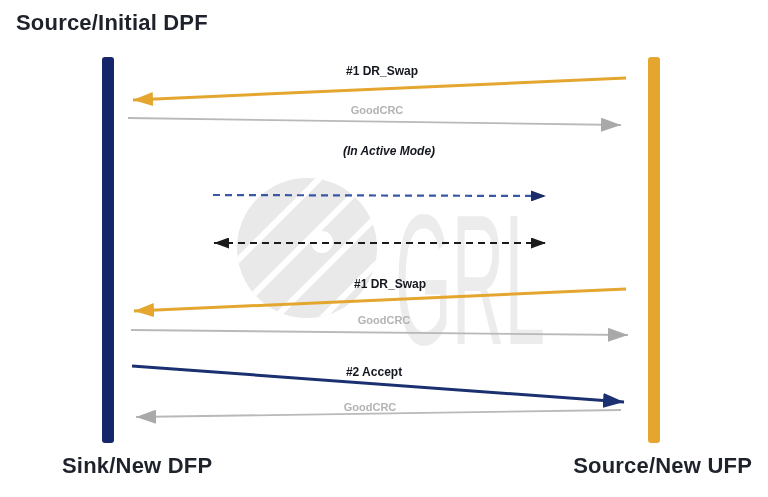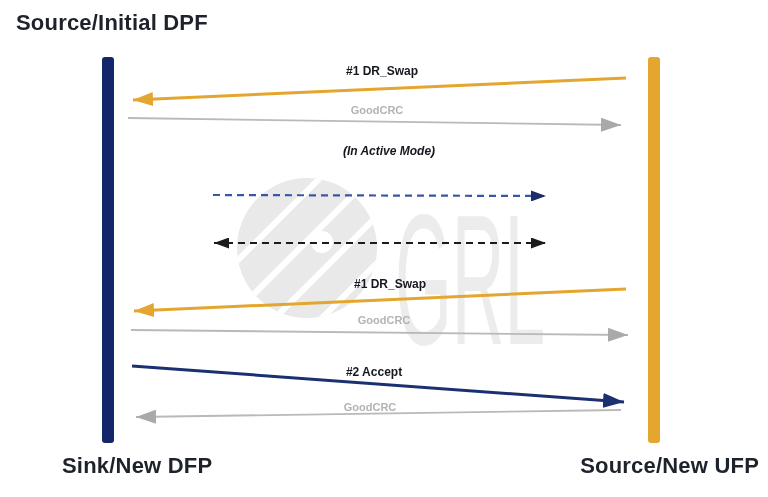--- a/index.html
+++ b/index.html
@@ -14,21 +14,21 @@
   .lifeline.left  { left:102px; background:var(--c-navy,#142669); }
   .lifeline.right { left:648px; background:var(--c-gold,#E4A62F); }
   
   .endpoint {
     position:absolute; font-size:22px; font-weight:700; letter-spacing:.2px;
     color:var(--c-title_text,#1E222B); white-space:nowrap; z-index:3;
   }
   .endpoint.tl { left:16px;  top:10px; }
   .endpoint.tr { right:24px; top:10px; }
   .endpoint.bl { left:34px;  top:453px;margin-left:28px; }
-  .endpoint.br { right:9px; top:453px; }
+  .endpoint.br { right:16px; top:453px; }
   
   .msg {
     position:absolute; transform:translateX(-50%); white-space:nowrap;
     font-size:12px; font-weight:700; line-height:18px;
     color:var(--c-message_text,#15181F); z-index:3;
   }
   .msg.gray { font-size:11px; font-weight:600; line-height:16px; color:var(--c-gray_text,#B3B3B3); }
   .msg.note { font-style:italic; }
   
   .arrows { position:absolute; left:0; top:0; z-index:2; }

